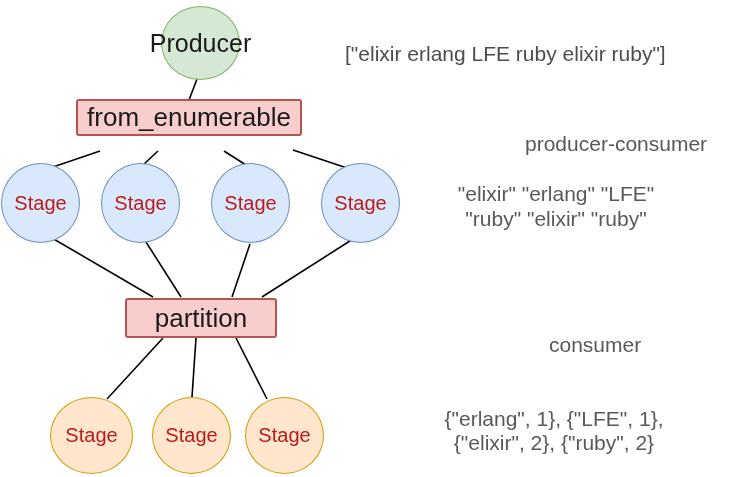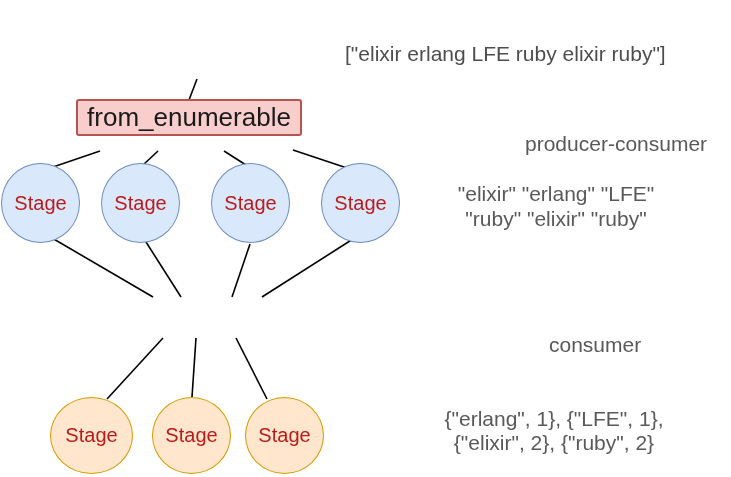--- a/index.html
+++ b/index.html
@@ -91,38 +91,44 @@
     <line x1="52" y1="238" x2="153" y2="297" stroke="#000" stroke-width="1.6"></line>
     <line x1="146" y1="242" x2="181" y2="297" stroke="#000" stroke-width="1.6"></line>
     <line x1="250" y1="244" x2="232" y2="297" stroke="#000" stroke-width="1.6"></line>
     <line x1="353" y1="239" x2="262" y2="297" stroke="#000" stroke-width="1.6"></line>
 
     <line x1="163" y1="338" x2="107" y2="399" stroke="#000" stroke-width="1.6"></line>
     <line x1="196" y1="338" x2="192" y2="397" stroke="#000" stroke-width="1.6"></line>
     <line x1="236" y1="338" x2="267" y2="399" stroke="#000" stroke-width="1.6"></line>
   </svg>
 
+  <div class="node ellipse producer-node">
+    <span>Producer</span>
+  </div>
 
   <div class="node op-box from-enumerable">
     <span>from_enumerable</span>
   </div>
 
   <div class="node ellipse stage stage-blue b1">
     <span>Stage</span>
   </div>
   <div class="node ellipse stage stage-blue b2">
     <span>Stage</span>
   </div>
   <div class="node ellipse stage stage-blue b3">
     <span>Stage</span>
   </div>
   <div class="node ellipse stage stage-blue b4">
     <span>Stage</span>
   </div>
 
+  <div class="node op-box partition">
+    <span>partition</span>
+  </div>
 
   <div class="node ellipse stage stage-orange o1">
     <span>Stage</span>
   </div>
   <div class="node ellipse stage stage-orange o2">
     <span>Stage</span>
   </div>
   <div class="node ellipse stage stage-orange o3">
     <span>Stage</span>
   </div>

